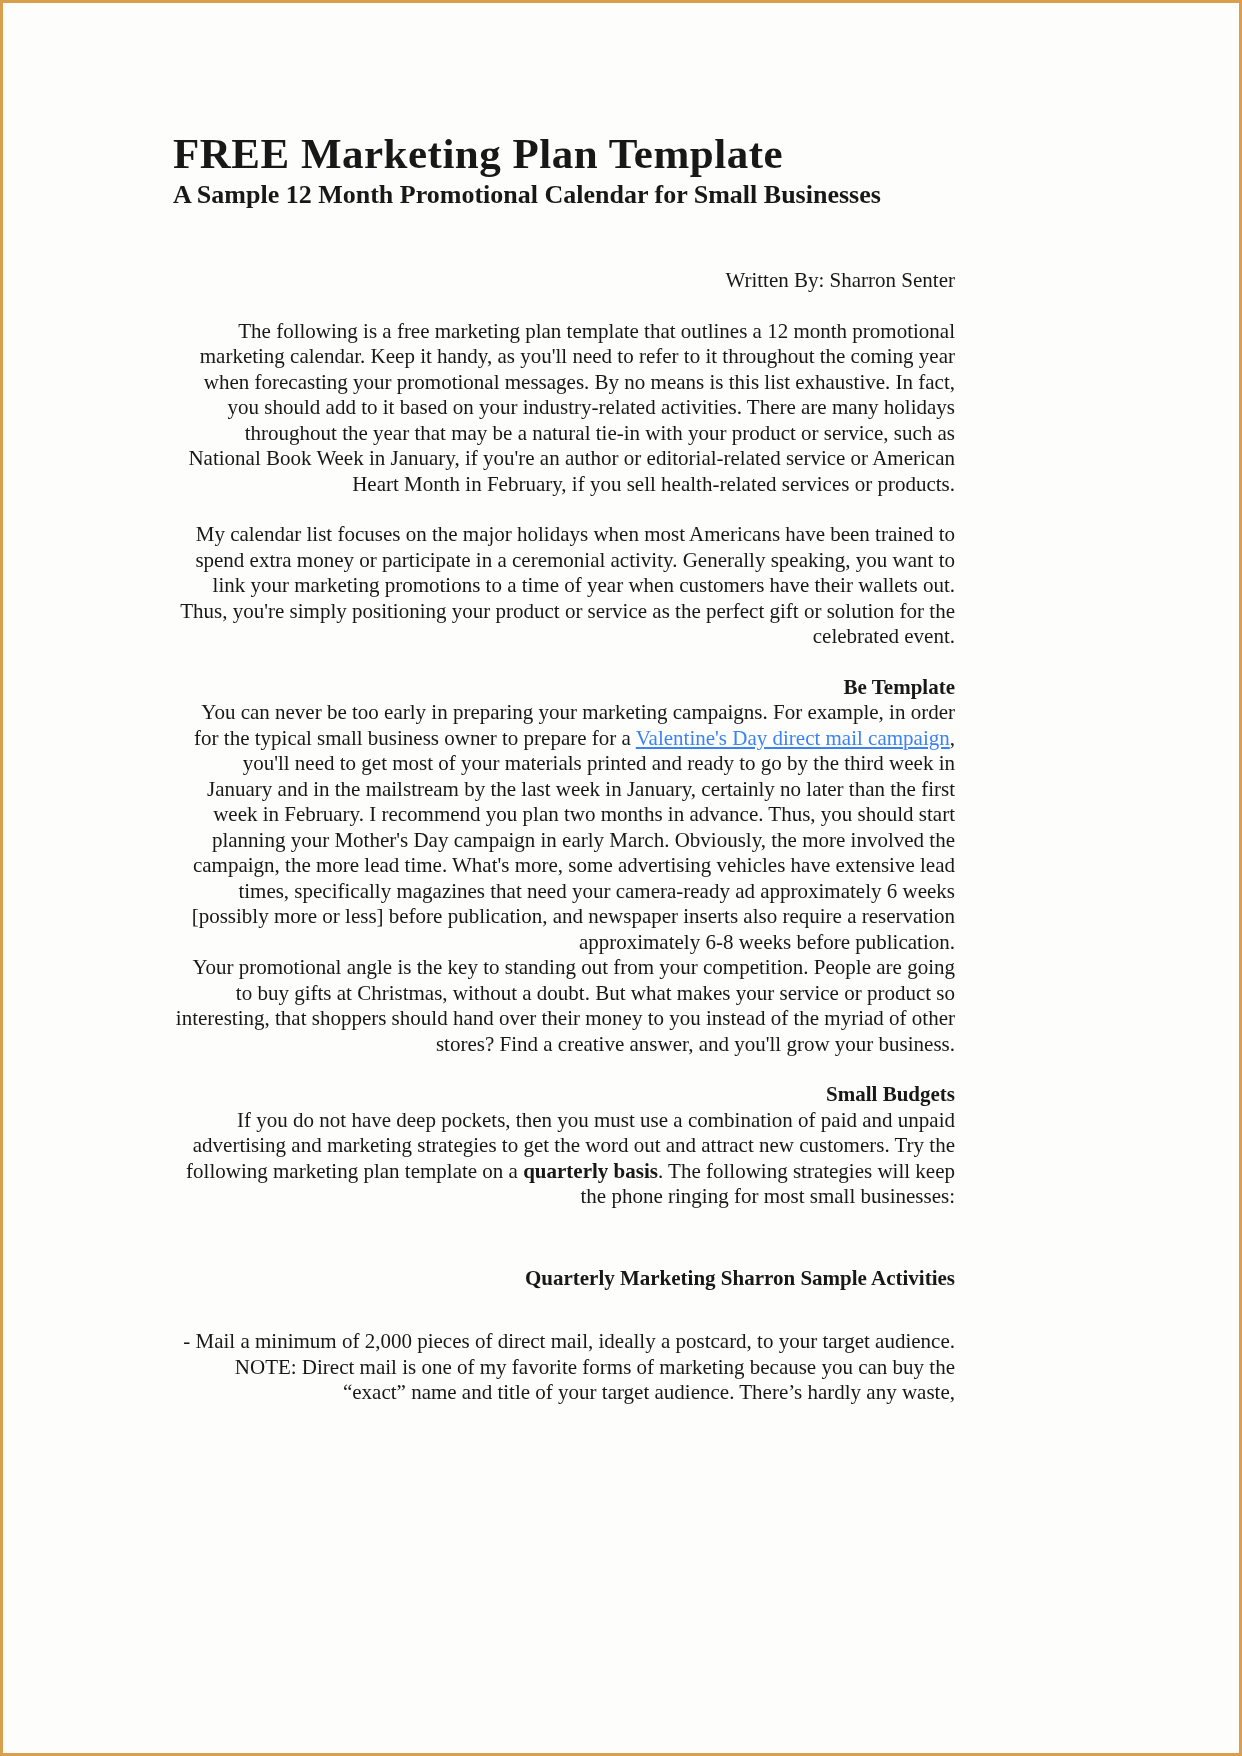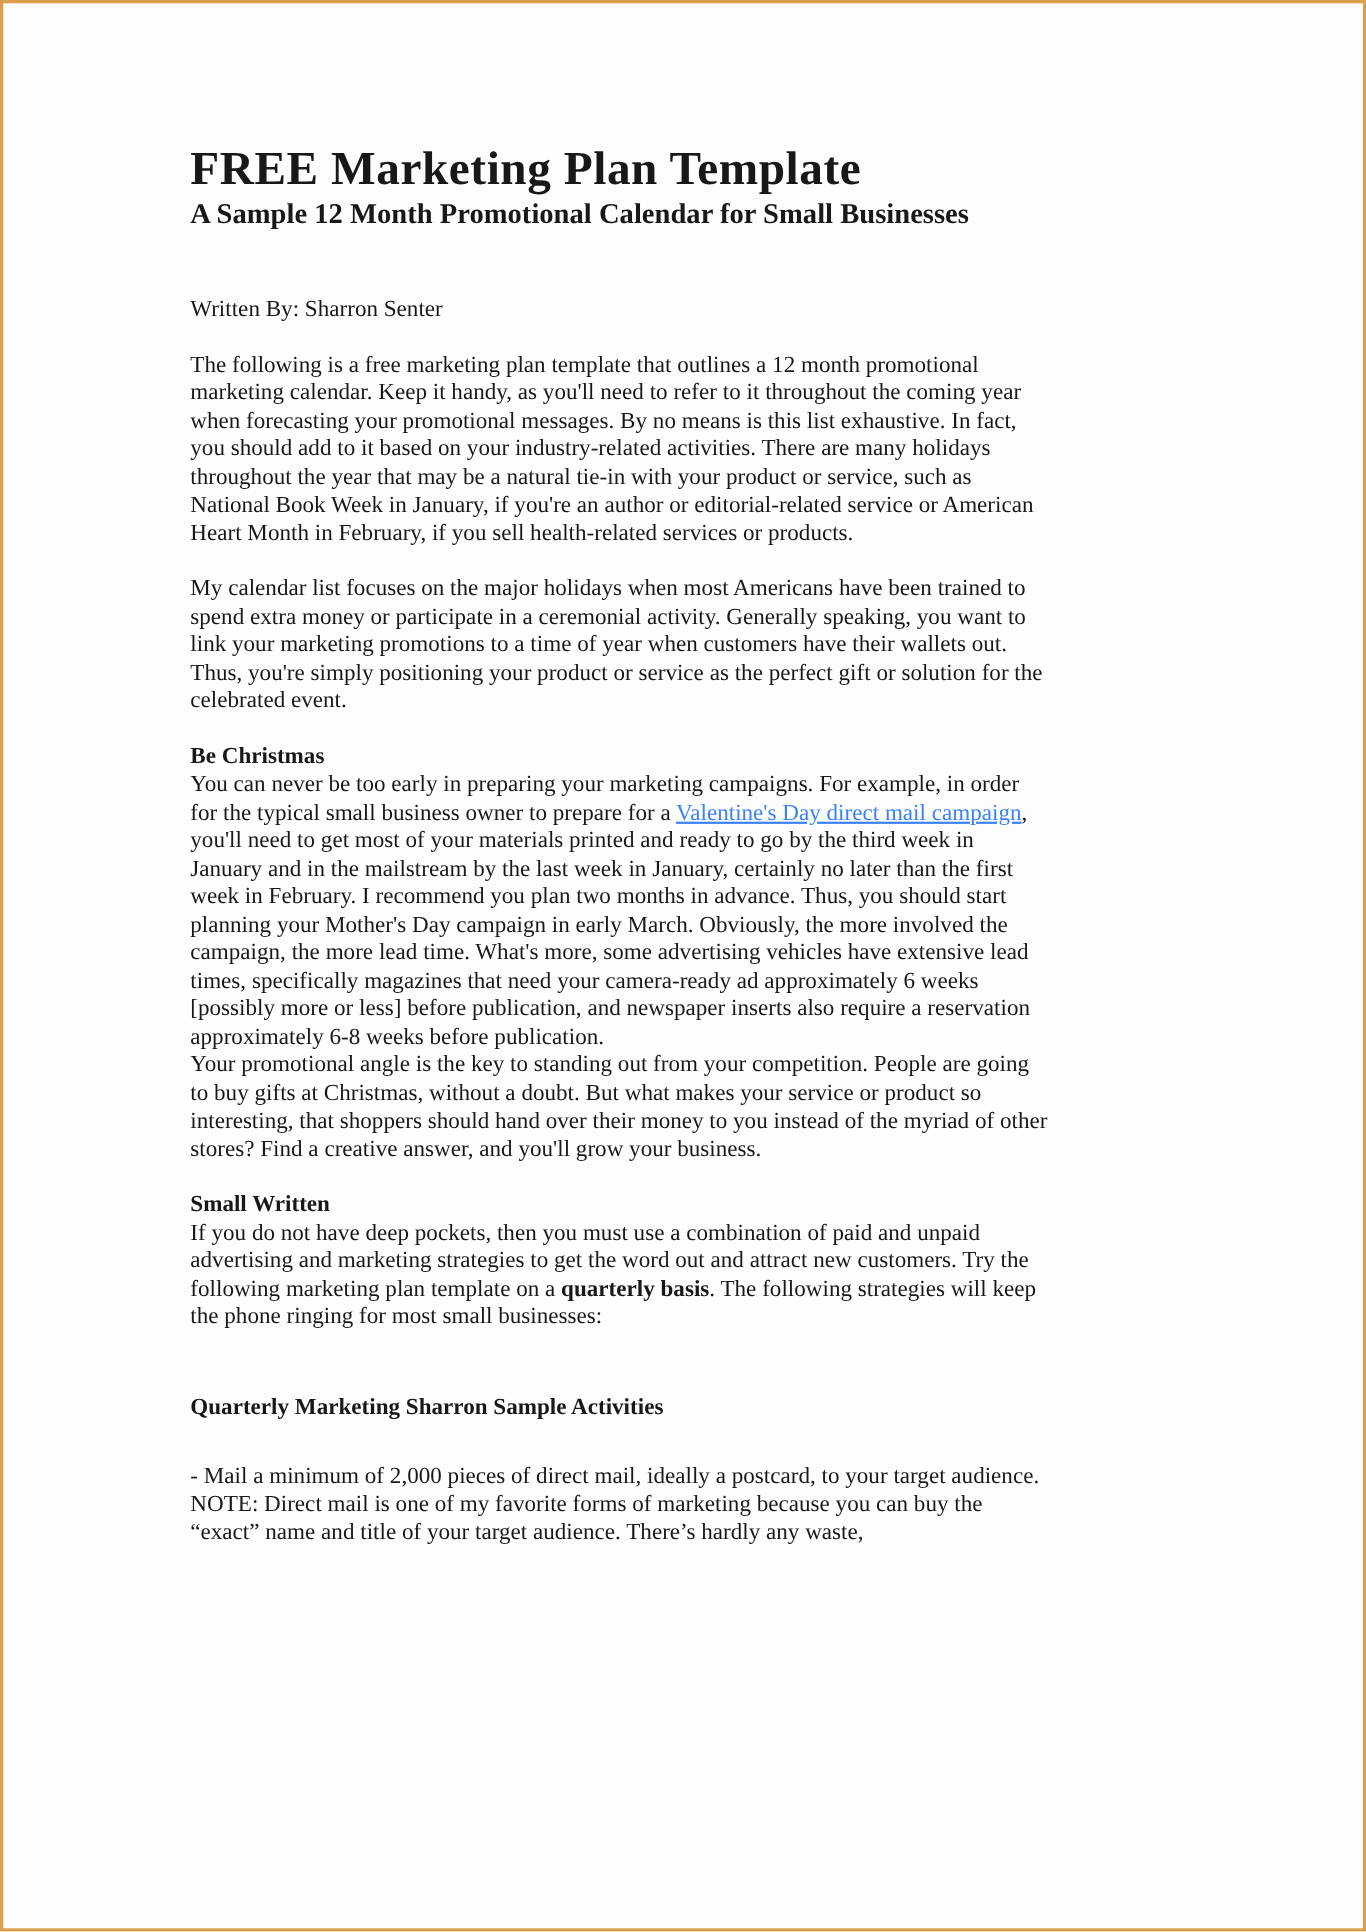--- a/index.html
+++ b/index.html
@@ -35,20 +35,21 @@
   }
   .byline {
     margin-top: 56px;
     font-size: 21px;
     line-height: 1.21;
   }
   .body-text {
     width: 782px;
     font-size: 21px;
     line-height: 25.5px;
+    text-align: right;
   }
   p.para { margin-top: 25px; }
   .section-heading {
     margin-top: 25px;
     font-size: 21px;
     font-weight: bold;
     line-height: 25.5px;
   }
   .section-heading.spaced { margin-top: 56px; }
   p.para.tight { margin-top: 0; }
@@ -71,28 +72,28 @@
     <h2 class="doc-subtitle">A Sample 12 Month Promotional Calendar for Small Businesses</h2>
 
     <div class="byline body-text">Written By: Sharron Senter</div>
 
     <div class="body-text">
 
       <p class="para">The following is a free marketing plan template that outlines a 12 month promotional marketing calendar. Keep it handy, as you'll need to refer to it throughout the coming year when forecasting your promotional messages. By no means is this list exhaustive. In fact, you should add to it based on your industry-related activities. There are many holidays throughout the year that may be a natural tie-in with your product or service, such as National Book Week in January, if you're an author or editorial-related service or American Heart Month in February, if you sell health-related services or products.</p>
 
       <p class="para">My calendar list focuses on the major holidays when most Americans have been trained to spend extra money or participate in a ceremonial activity. Generally speaking, you want to link your marketing promotions to a time of year when customers have their wallets out. Thus, you're simply positioning your product or service as the perfect gift or solution for the celebrated event.</p>
 
-      <h3 class="section-heading">Be Christmas</h3>
+      <h3 class="section-heading">Be Template</h3>
 
       <p class="para tight"><span>You can never be too early in preparing your marketing campaigns. For example, in order for the typical small business owner to prepare for a </span><a class="doc-link" href="#">Valentine's Day direct mail campaign</a><span>, you'll need to get most of your materials printed and ready to go by the third week in January and in the mailstream by the last week in January, certainly no later than the first week in February. I recommend you plan two months in advance. Thus, you should start planning your Mother's Day campaign in early March. Obviously, the more involved the campaign, the more lead time. What's more, some advertising vehicles have extensive lead times, specifically magazines that need your camera-ready ad approximately 6 weeks [possibly more or less] before publication, and newspaper inserts also require a reservation approximately 6-8 weeks before publication.</span></p>
 
 
       <p class="para tight">Your promotional angle is the key to standing out from your competition. People are going to buy gifts at Christmas, without a doubt. But what makes your service or product so interesting, that shoppers should hand over their money to you instead of the myriad of other stores? Find a creative answer, and you'll grow your business.</p>
 
-      <h3 class="section-heading">Small Written</h3>
+      <h3 class="section-heading">Small Budgets</h3>
 
       <p class="para tight"><span>If you do not have deep pockets, then you must use a combination of paid and unpaid advertising and marketing strategies to get the word out and attract new customers. Try the following marketing plan template on a </span><span class="bold-inline">quarterly basis</span><span>. The following strategies will keep the phone ringing for most small businesses:</span></p>
 
       <h3 class="section-heading spaced">Quarterly Marketing Sharron Sample Activities</h3>
 
       <p class="para loose">- Mail a minimum of 2,000 pieces of direct mail, ideally a postcard, to your target audience. NOTE: Direct mail is one of my favorite forms of marketing because you can buy the “exact” name and title of your target audience. There’s hardly any waste,</p>
 
     </div>
   </div>
 </div>

